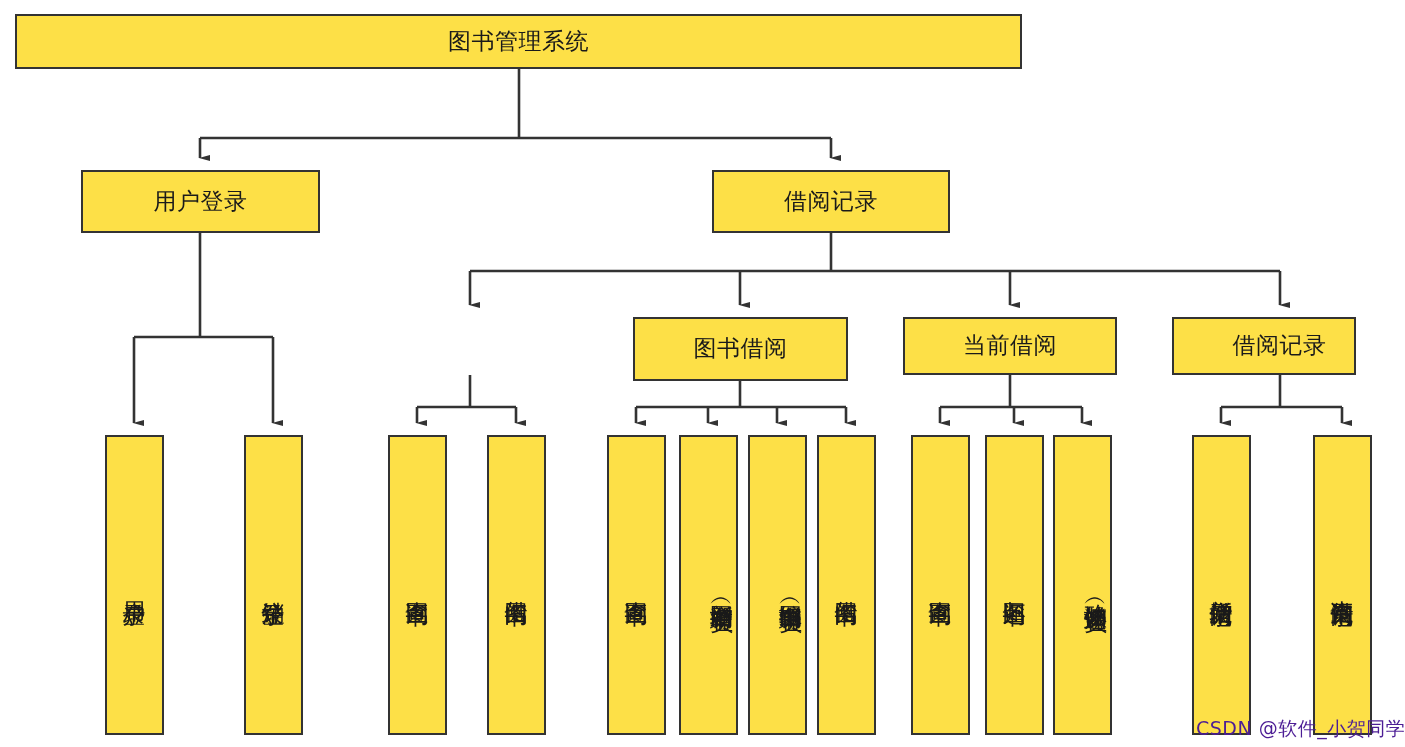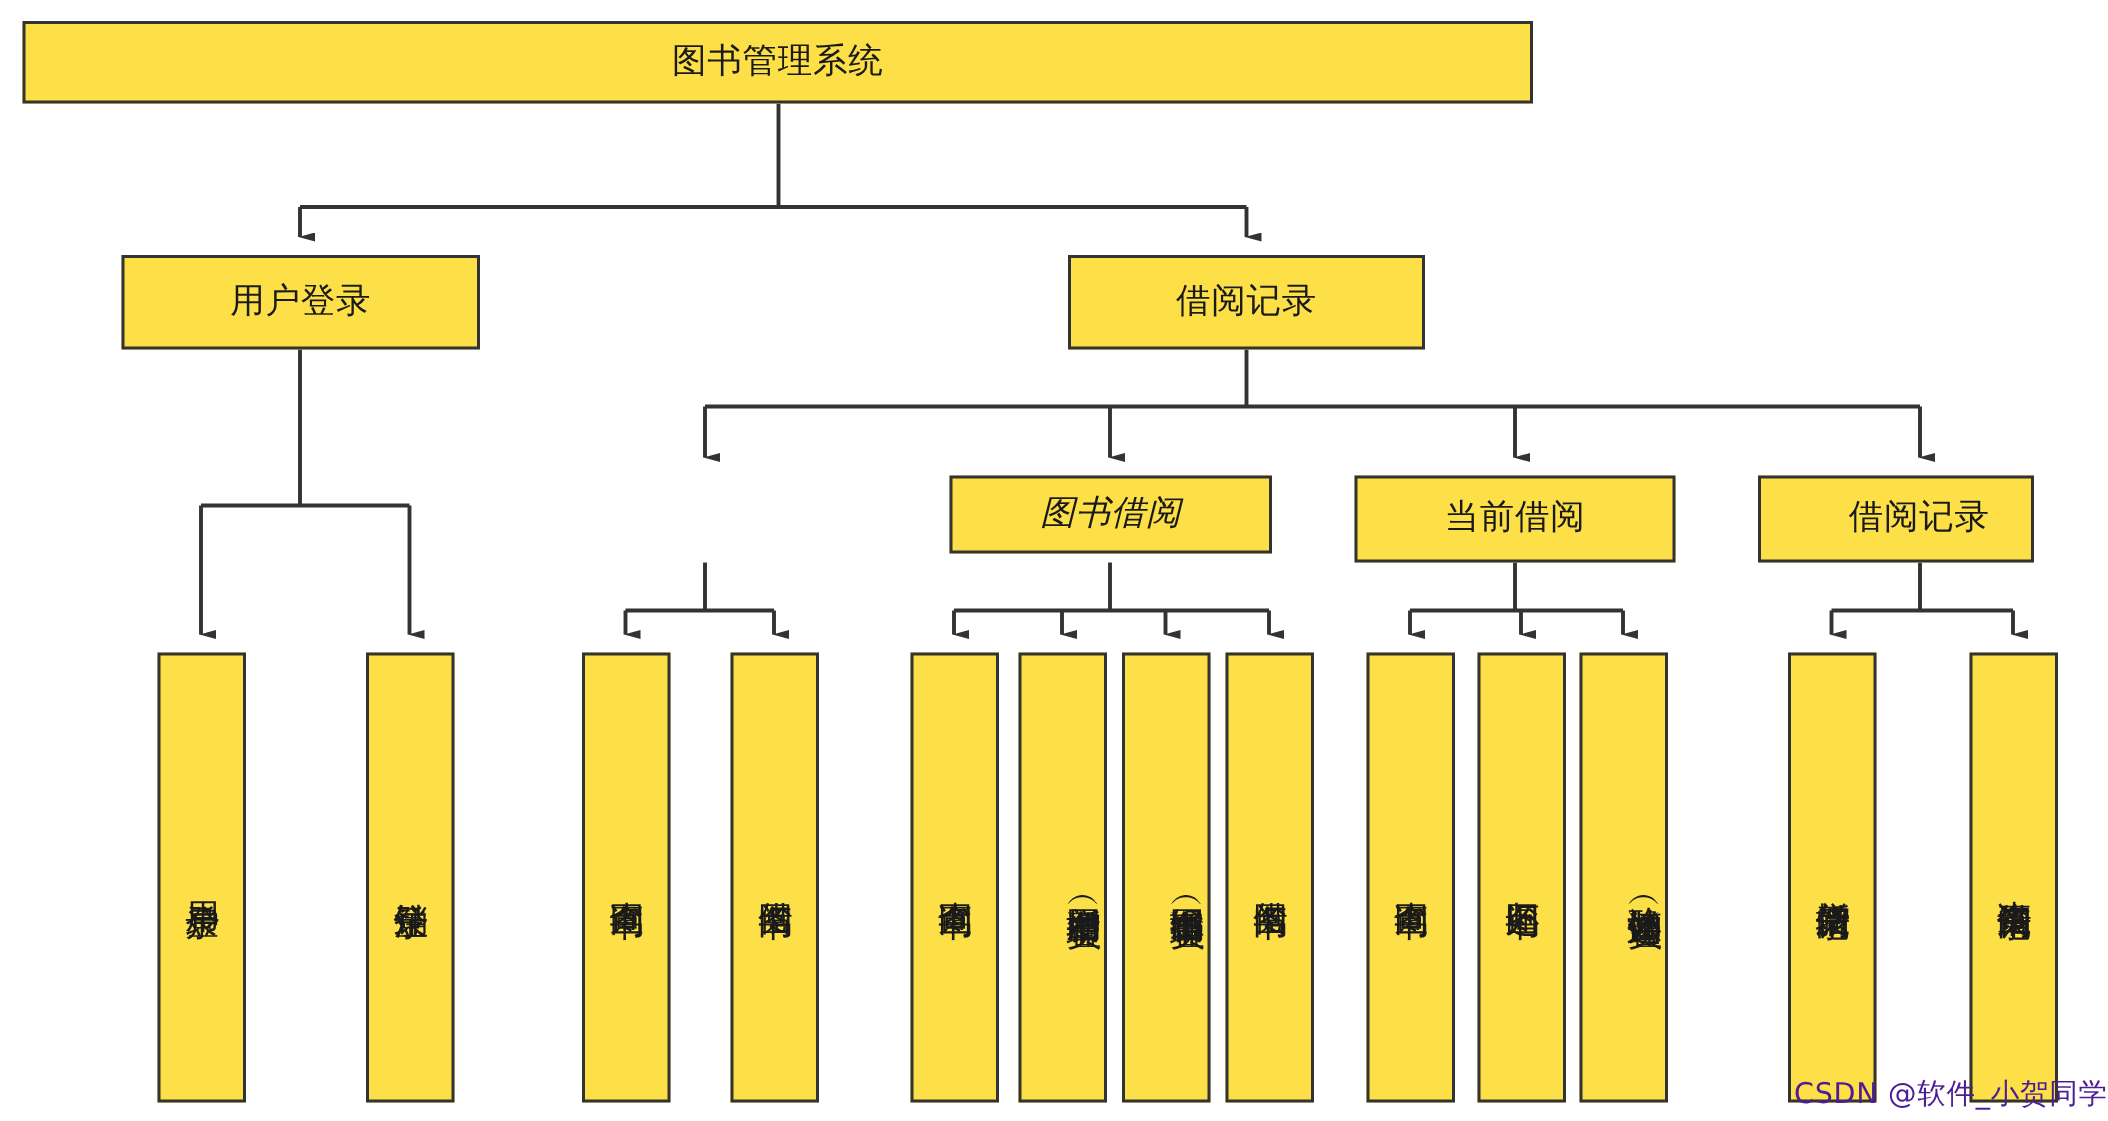--- a/index.html
+++ b/index.html
@@ -124,21 +124,21 @@
     <span>图书管理系统</span>
   </div>
 
   <div class="node node-h" style="left: 81px; top: 170px; width: 239px; height: 63px; border-color: rgb(51, 51, 51); color: rgb(26, 26, 26);">
     <span>用户登录</span>
   </div>
   <div class="node node-h" style="left: 712px; top: 170px; width: 238px; height: 63px; border-color: rgb(51, 51, 51); color: rgb(26, 26, 26);">
     <span>借阅记录</span>
   </div>
 
-  <div class="node node-h" style="left: 633px; top: 317px; width: 215px; height: 52px; border-color: rgb(51, 51, 51); color: rgb(26, 26, 26); font-style: italic;">
+  <div class="node node-h" style="left: 633px; top: 317px; width: 215px; height: 64px; border-color: rgb(51, 51, 51); color: rgb(26, 26, 26);">
     <span>图书借阅</span>
   </div>
   <div class="node node-h" style="left: 903px; top: 317px; width: 214px; height: 58px; border-color: rgb(51, 51, 51); color: rgb(26, 26, 26);">
     <span>当前借阅</span>
   </div>
   <div class="node node-h" style="left: 1172px; top: 317px; width: 184px; height: 58px; border-color: rgb(51, 51, 51); color: rgb(26, 26, 26); padding-left: 31px;">
     <span>借阅记录</span>
   </div>
 
   <div class="node node-v mid" style="left: 105px; top: 435px; width: 59px; height: 300px; border-color: rgb(51, 51, 51); color: rgb(26, 26, 26);">

